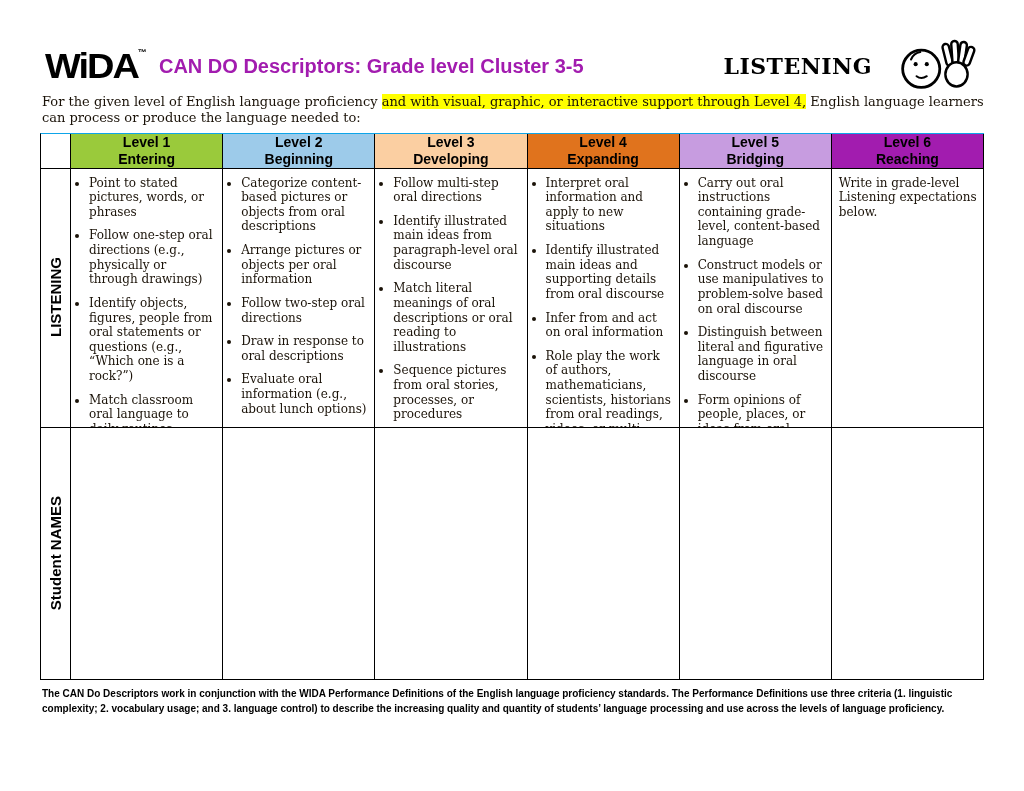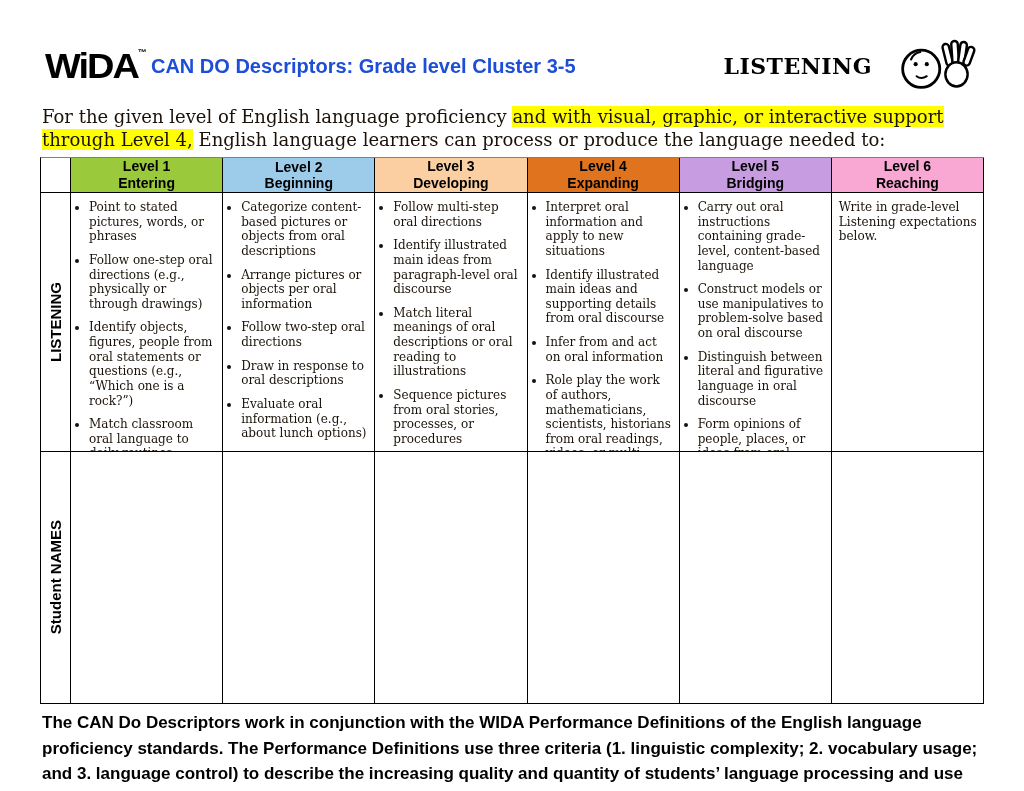--- a/index.html
+++ b/index.html
@@ -33,40 +33,40 @@
   }
   .logo .tm {
     font-size: 9px;
     vertical-align: top;
     letter-spacing: 0;
   }
   .title {
     font-family: "Liberation Sans", sans-serif;
     font-weight: bold;
     font-size: 20px;
-    color: #1d4ed8;
-    white-space: nowrap;
-    margin-left: 4px;
+    color: #a21caf;
+    white-space: nowrap;
+    margin-left: 12px;
   }
   .domain {
     font-family: "DejaVu Serif", serif;
     font-weight: bold;
     font-size: 22px;
     letter-spacing: 0.5px;
     color: #000;
     margin-left: auto;
     margin-right: 26px;
     white-space: nowrap;
   }
   .ear-icon { flex: 0 0 auto; margin-right: 6px; }
 
   
   .intro {
-    margin: 12px 40px 6px 42px;
-    font-size: 18px;
+    margin: 0 40px 6px 42px;
+    font-size: 13px;
     line-height: 1.25;
     color: #1a1208;
   }
   .intro .hl { background: #ffff00; }
 
   
   .grid {
     margin: 2px 40px 0 40px;
     display: grid;
     grid-template-columns: 30px repeat(6, 1fr);
@@ -119,21 +119,21 @@
     list-style: disc outside;
   }
   .body li { margin-bottom: 9px; }
   .note { padding-left: 2px; }
 
   
   .footer {
     margin: 6px 24px 0 42px;
     font-family: "Liberation Sans", sans-serif;
     font-weight: bold;
-    font-size: 17px;
+    font-size: 10px;
     line-height: 1.5;
     color: #000;
   }
 </style>
 </head>
 <body>
 
 <div class="page">
 
   <div class="topbar">
@@ -174,21 +174,21 @@
       <div>Developing</div>
     </div>
     <div class="cell head" style="background-color: rgb(224, 115, 29);">
       <div>Level 4</div>
       <div>Expanding</div>
     </div>
     <div class="cell head" style="background-color: rgb(199, 156, 224);">
       <div>Level 5</div>
       <div>Bridging</div>
     </div>
-    <div class="cell head" style="background-color: #f9a8d4;">
+    <div class="cell head" style="background-color: #a21caf;">
       <div>Level 6</div>
       <div>Reaching</div>
     </div>
 
     <div class="cell rowlabel">
       <span class="vert">LISTENING</span>
     </div>
     <div class="cell body">
       <ul>
           <li>Point to stated pictures, words, or phrases</li>

